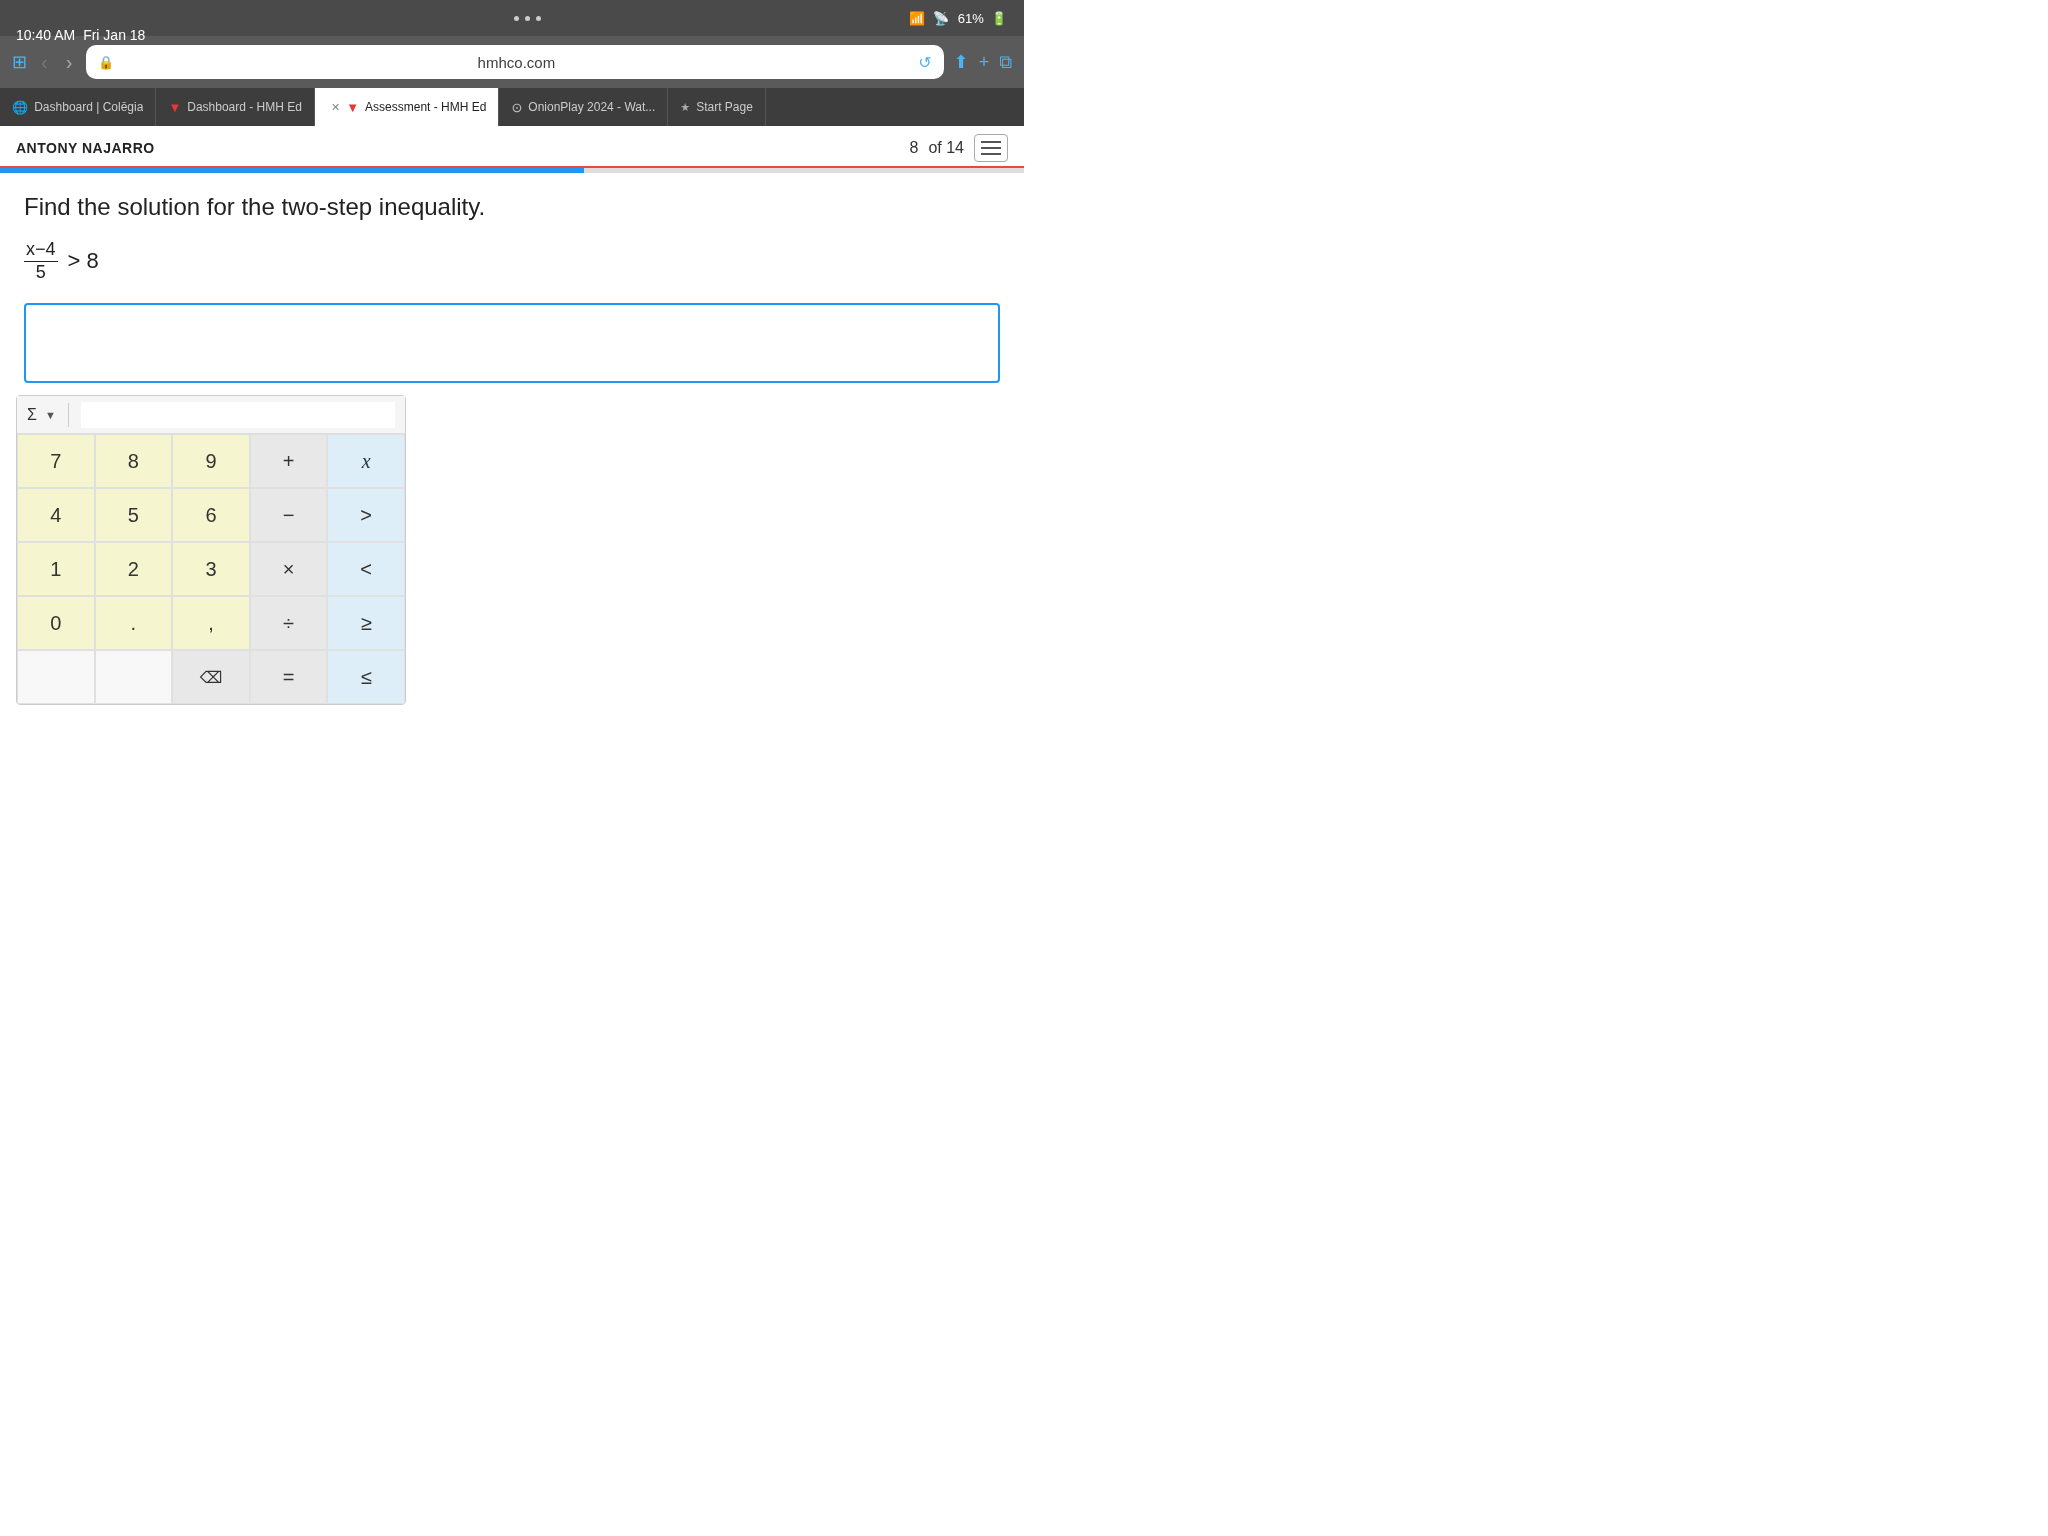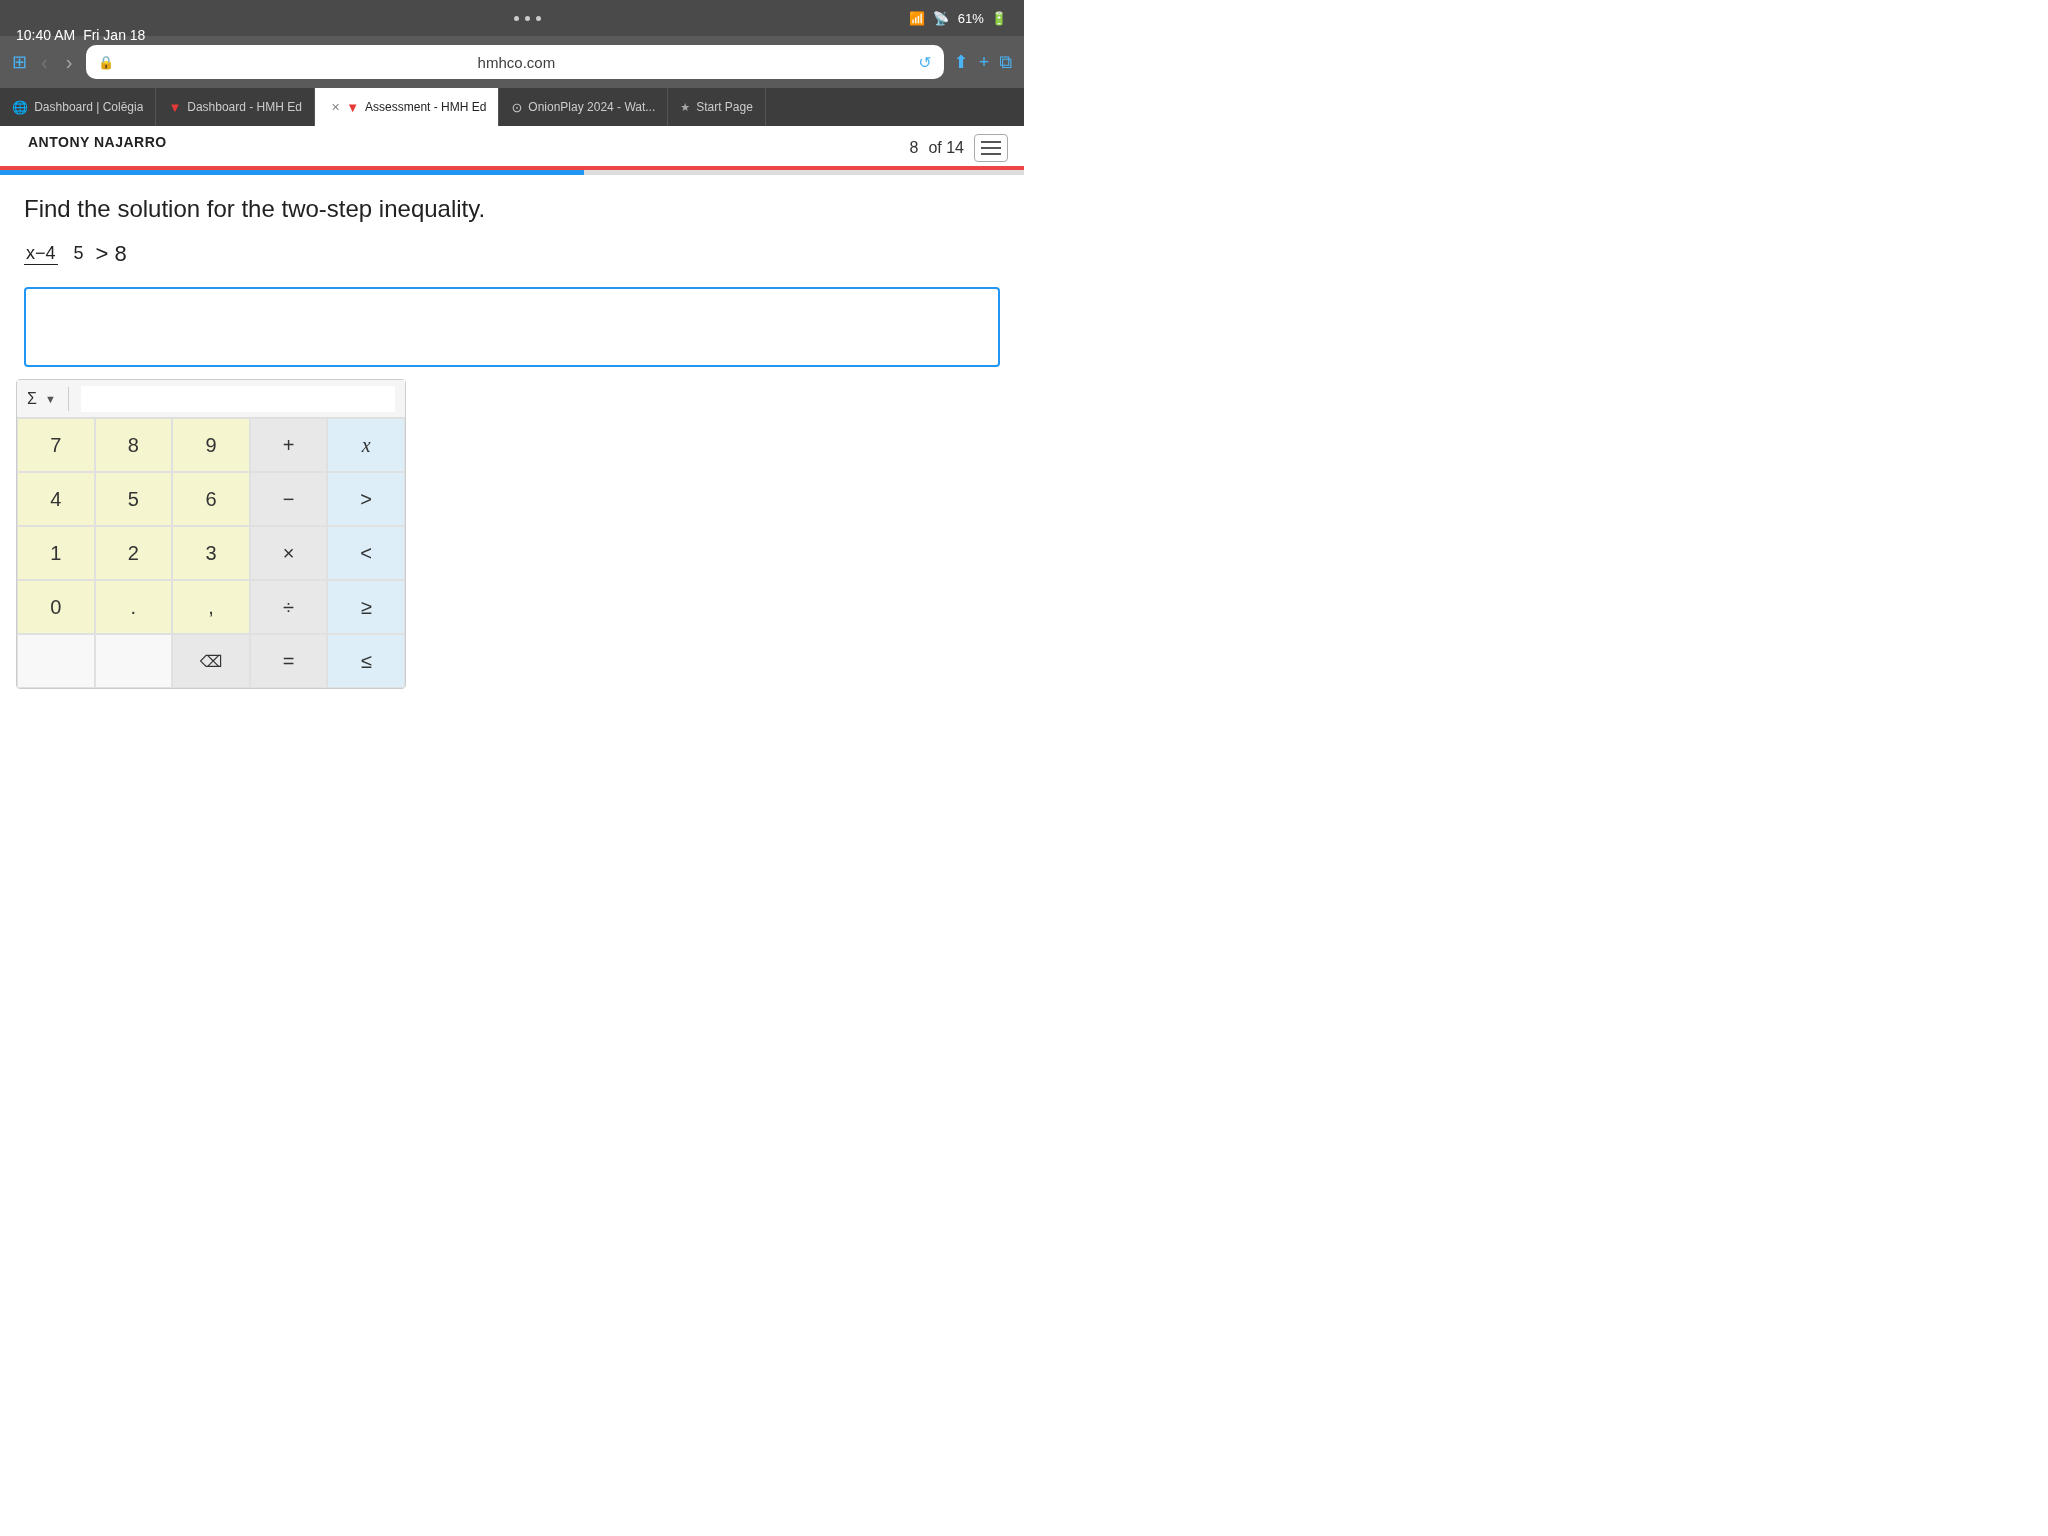--- a/index.html
+++ b/index.html
@@ -84,24 +84,24 @@
     
     .page-content {
       background: #fff;
       padding: 0;
       position: relative;
     }
 
     
     .question-header {
       display: flex;
-      align-items: flex-start;
+      align-items: center;
       justify-content: space-between;
-      padding: 8px 16px 4px 28px;
-      border-bottom: 4px solid #ef4444;
+      padding: 8px 16px 4px 16px;
+      border-bottom: 2px solid #ef4444;
     }
     .student-name {
       font-size: 14px;
       font-weight: 600;
       color: #222;
       letter-spacing: 0.5px;
     }
     .question-counter {
       display: flex;
       align-items: center;
@@ -151,24 +151,23 @@
     .math-expression {
       font-size: 22px;
       color: #222;
       margin-bottom: 20px;
       display: flex;
       align-items: center;
       gap: 10px;
     }
     .fraction {
       display: inline-flex;
-      flex-direction: row;
+      flex-direction: column;
       align-items: center;
       font-size: 18px;
-      gap: 14px;
     }
     .fraction-num { border-bottom: 1.5px solid #222; padding: 0 2px; line-height: 1.2; }
     .fraction-den { padding: 0 2px; line-height: 1.2; }
     .instruction-text {
       font-size: 18px;
       color: #222;
       margin-bottom: 14px;
     }
 
     

